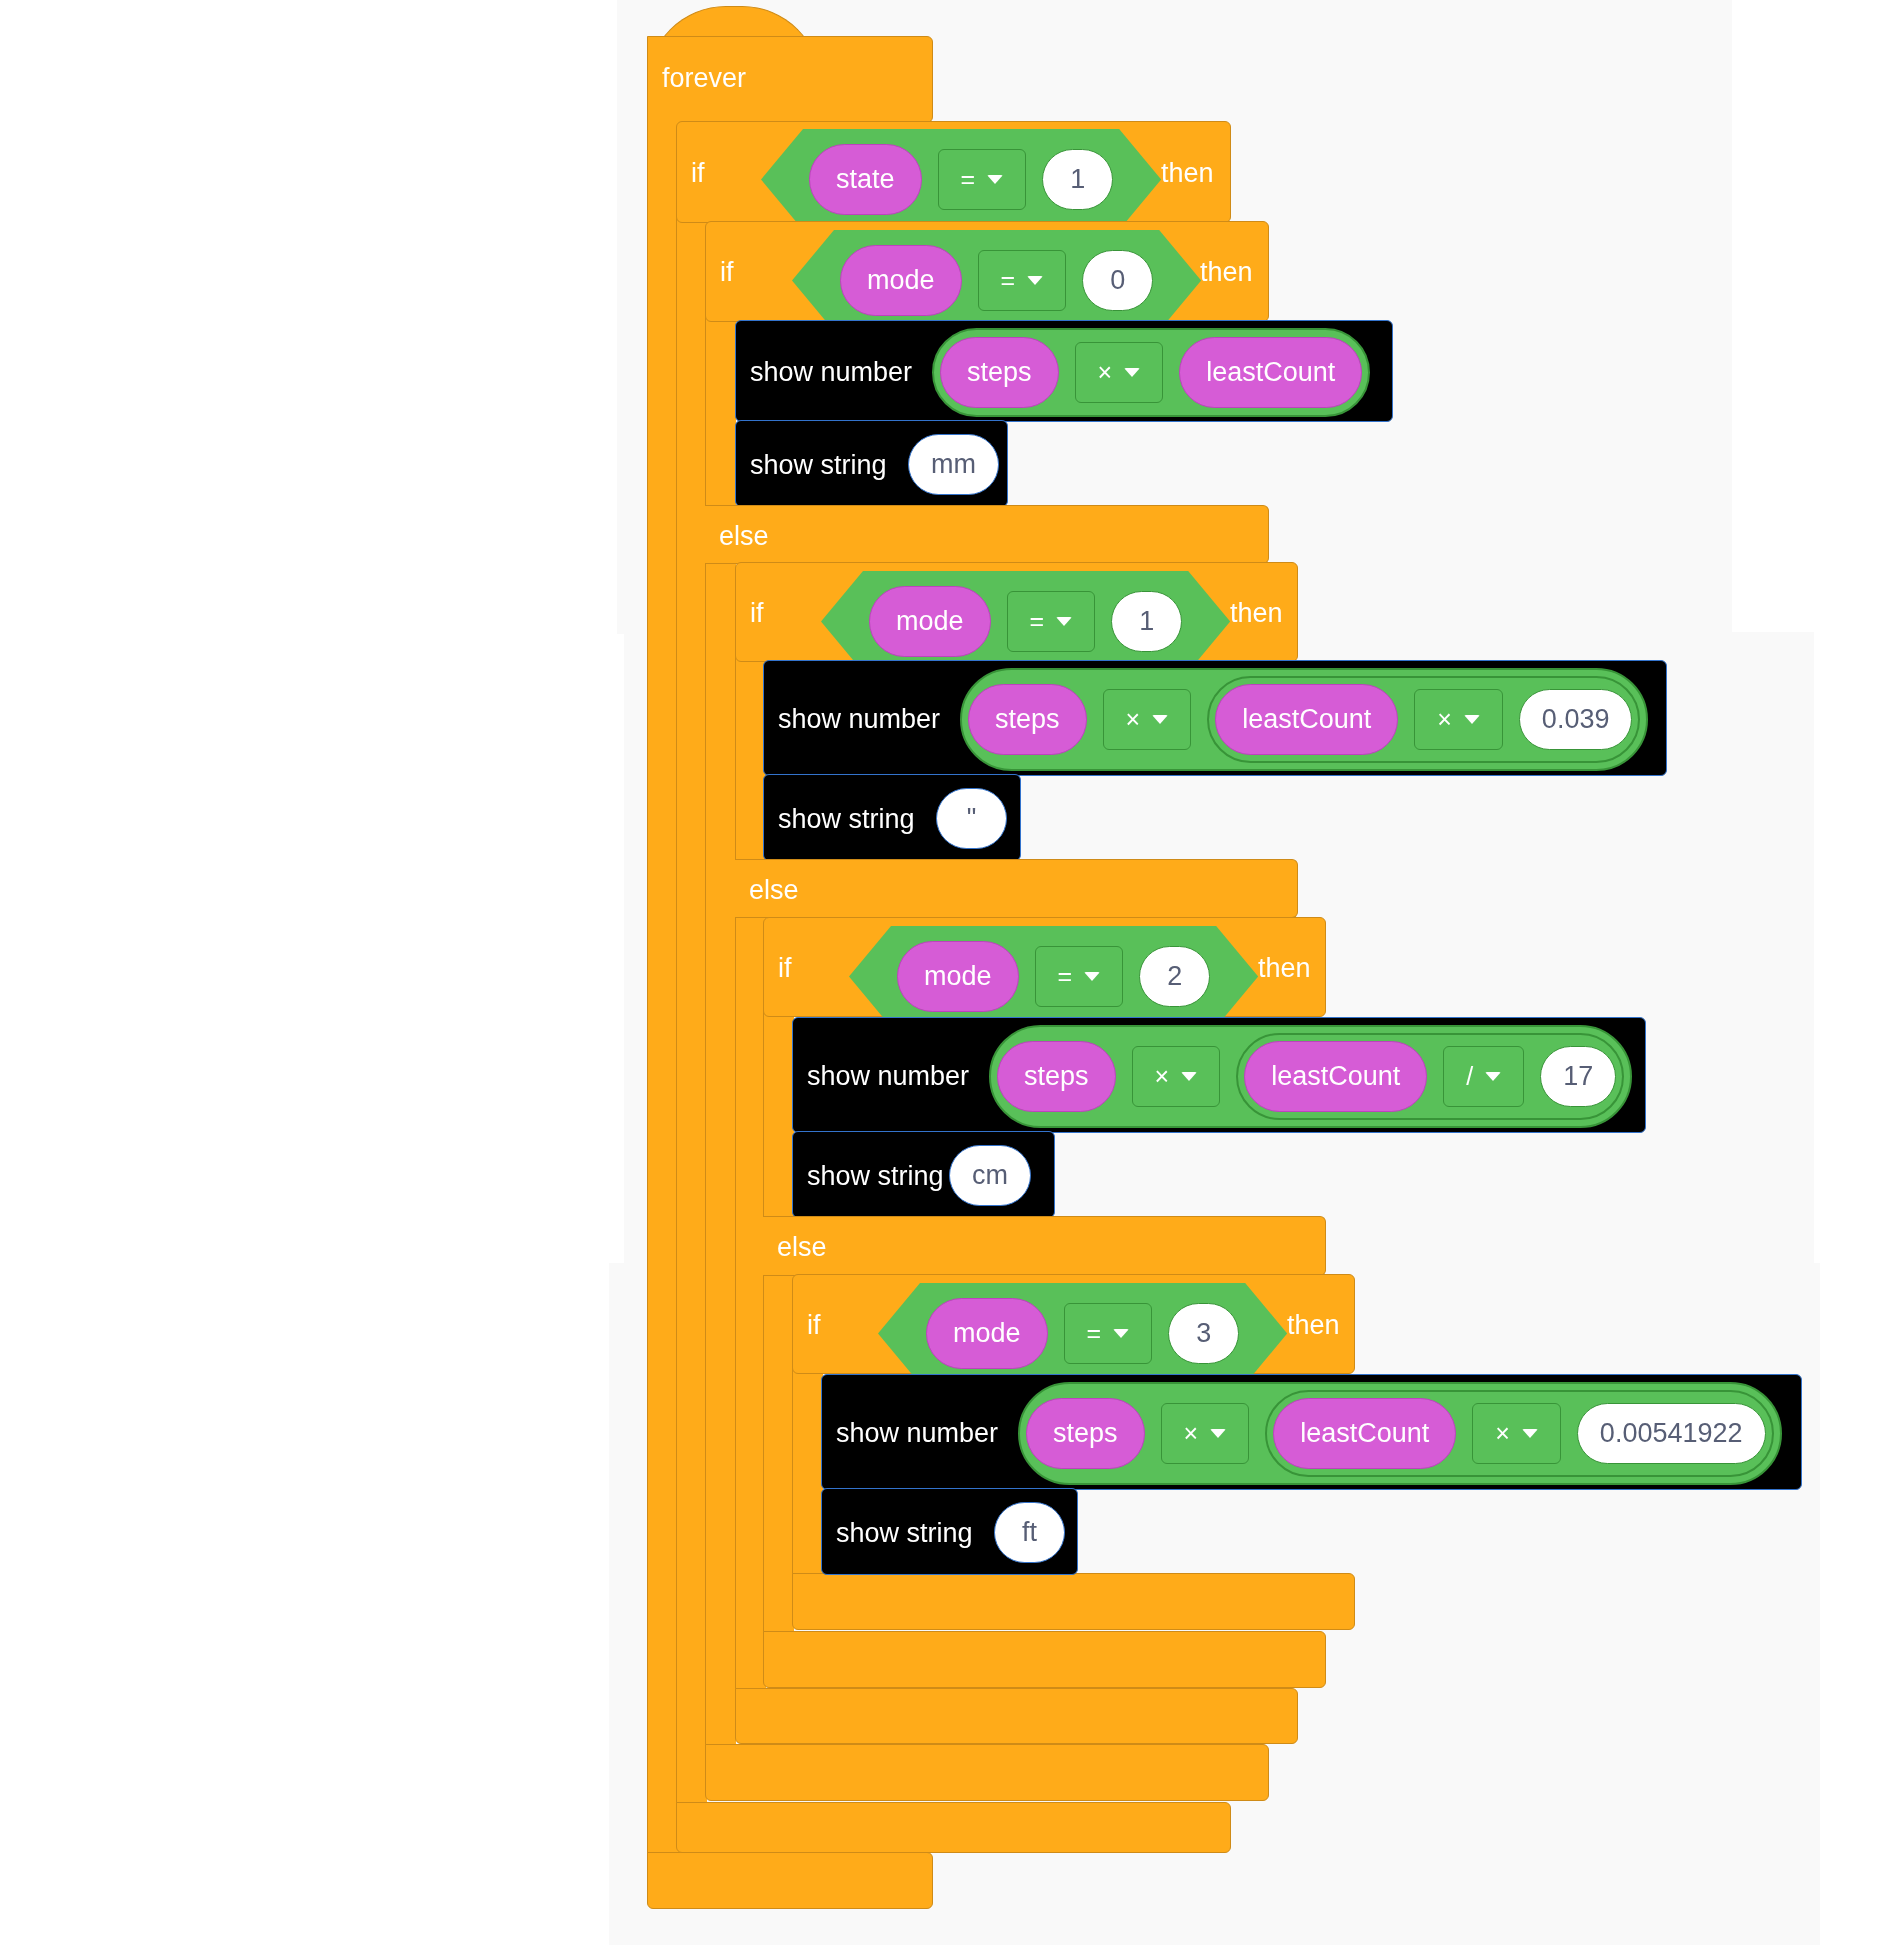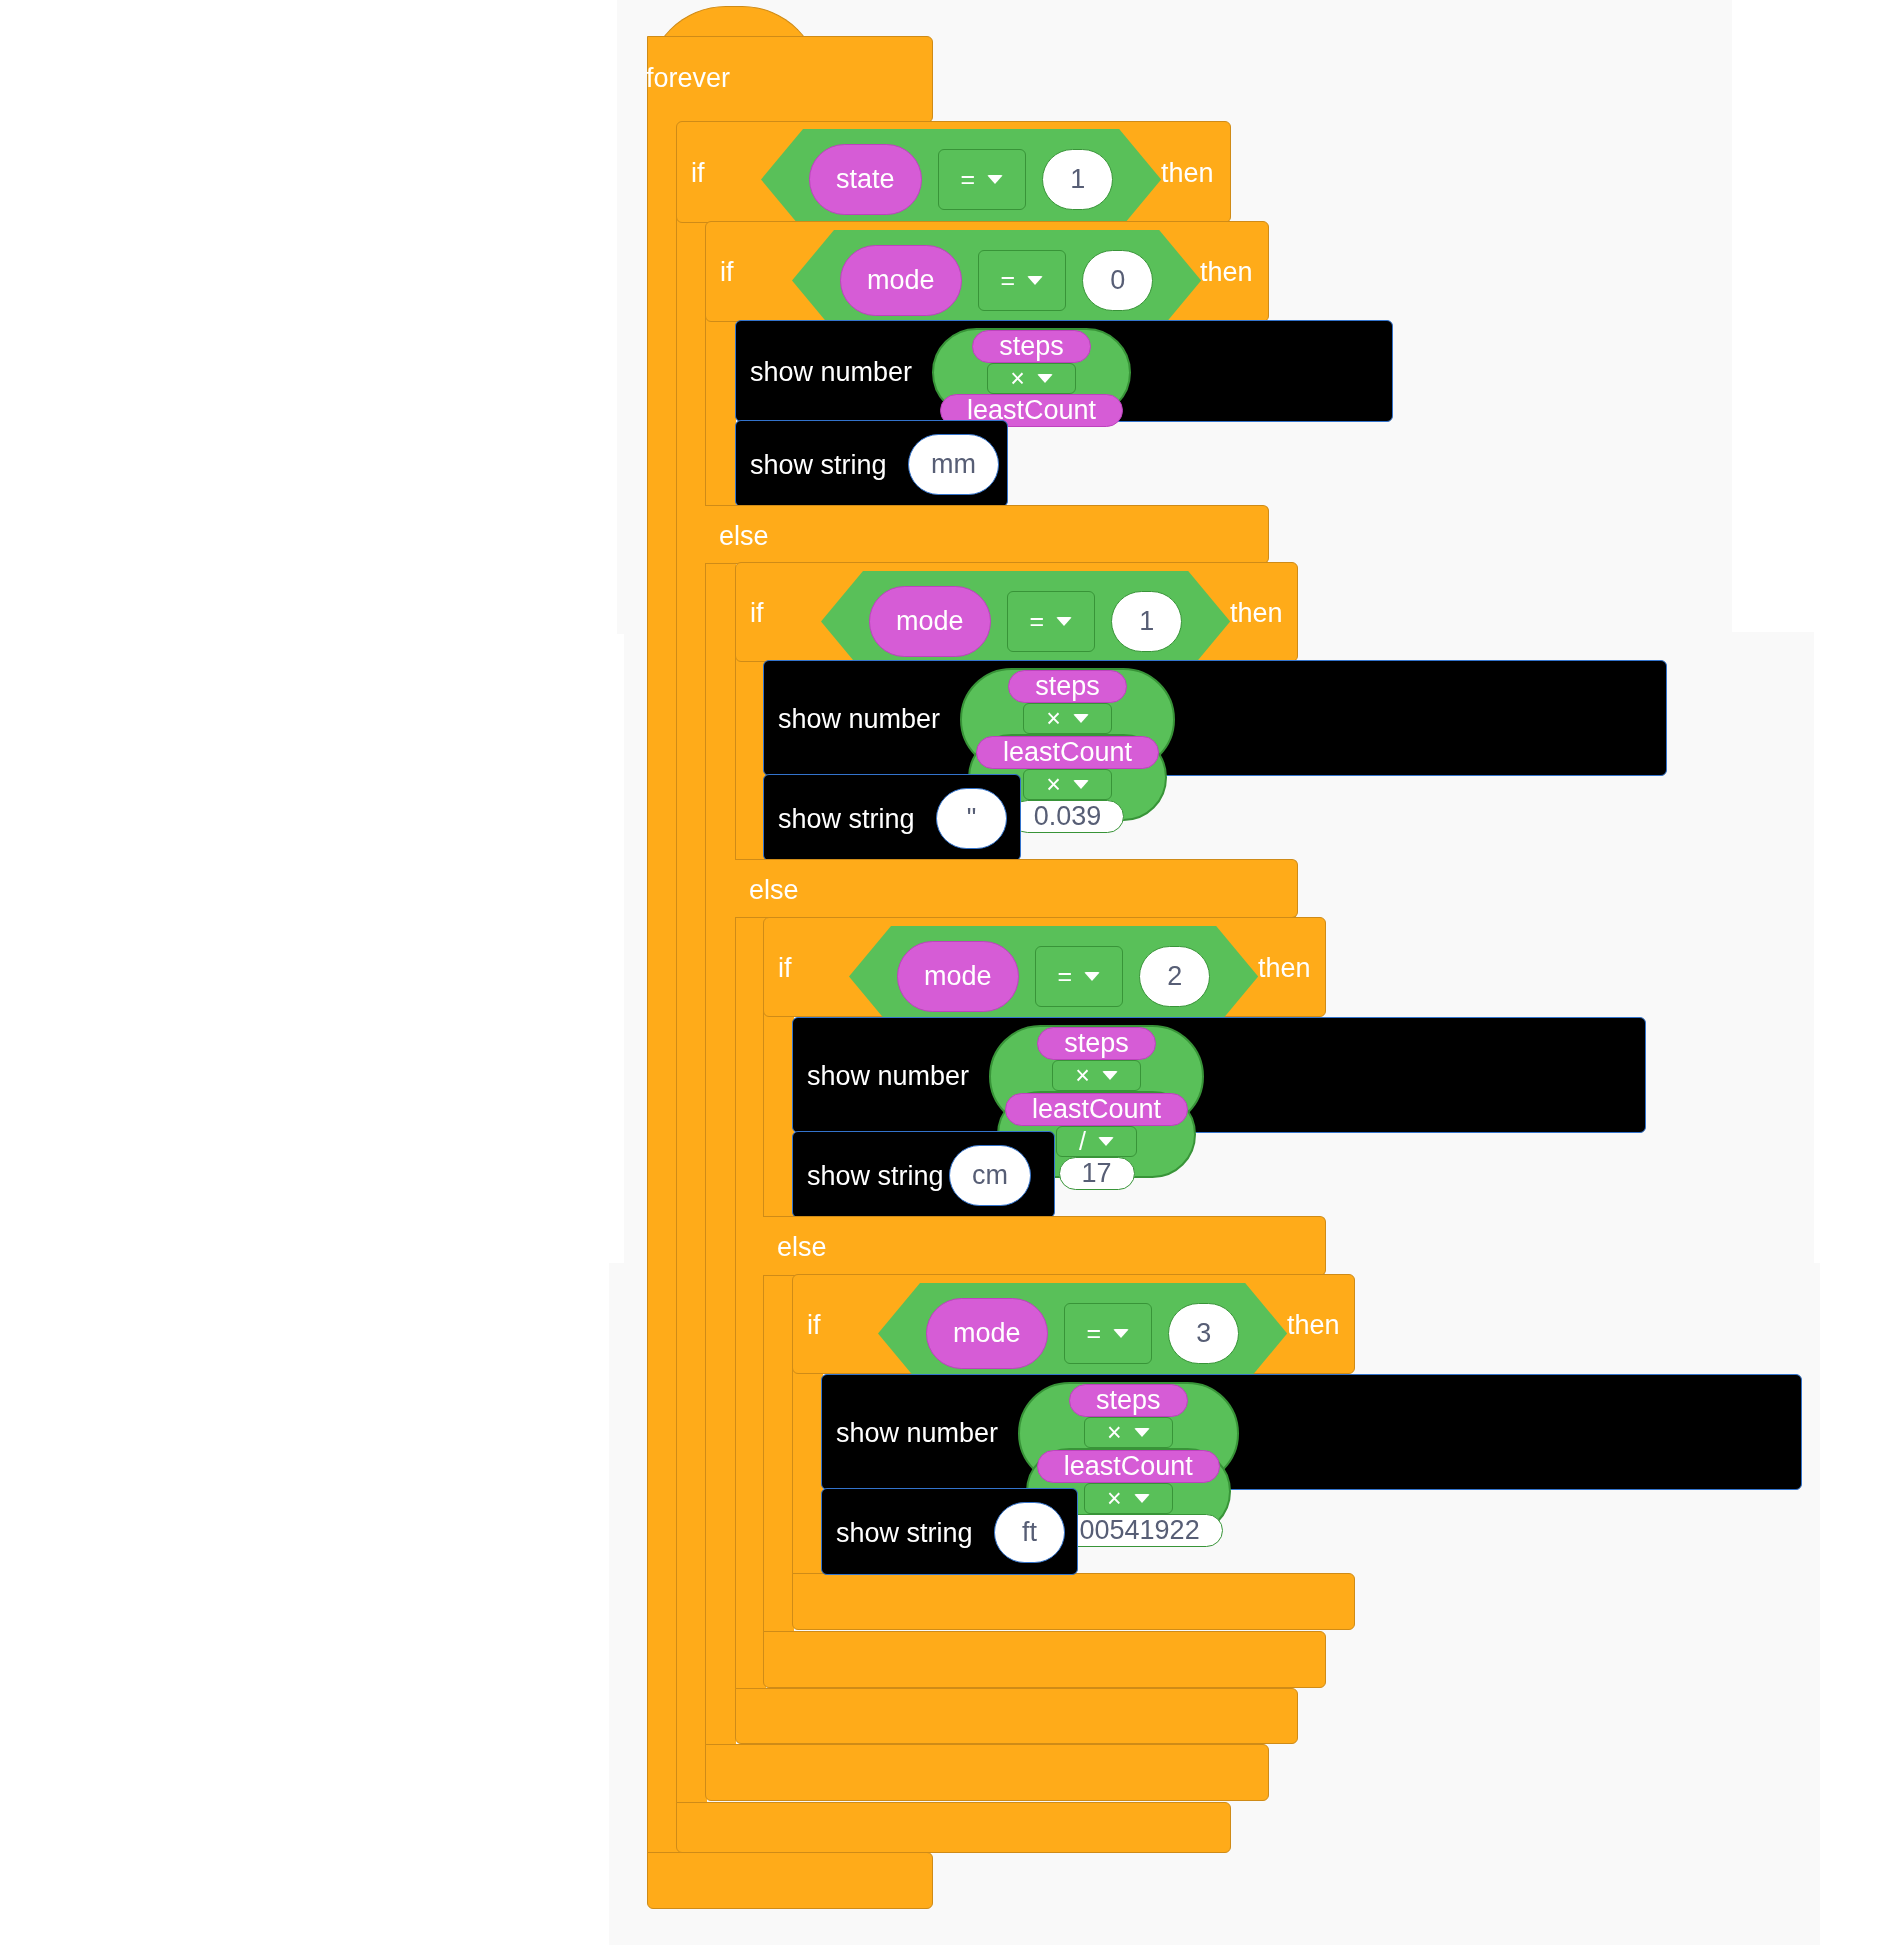--- a/index.html
+++ b/index.html
@@ -15,36 +15,36 @@
        clip-path:polygon(0 50%,42px 0,calc(100% - 42px) 0,100% 50%,calc(100% - 42px) 100%,42px 100%);
        padding:8px 48px;}
   .var{background:#d65cd6;border:1.5px solid #bd42bd;border-radius:40px;color:#fff;font-size:27px;
        height:71px;display:flex;align-items:center;justify-content:center;padding:0 26px;box-sizing:border-box;}
   .dd{background:#59c059;border:1.5px solid #389438;border-radius:6px;color:#fff;font-size:25px;
       height:61px;display:flex;align-items:center;justify-content:center;gap:12px;padding:0 22px;box-sizing:border-box;margin:0 16px;}
   .caret{width:0;height:0;border-left:8px solid transparent;border-right:8px solid transparent;border-top:9px solid #fff;border-radius:2px;}
   .num{background:#fff;border:1.5px solid #389438;border-radius:40px;color:#575e75;font-size:27px;
        height:61px;display:flex;align-items:center;justify-content:center;padding:0 22px;box-sizing:border-box;min-width:71px;}
   .numb{border-color:#3373cc;}
-  .op{background:#59c059;border:2px solid #389438;border-radius:59px;display:flex;align-items:center;padding:0 6px;height:101px;box-sizing:border-box;flex-direction:column;}
+  .op{background:#59c059;border:2px solid #389438;border-radius:59px;display:flex;align-items:center;padding:0 6px;height:101px;box-sizing:border-box;}
   .op2{height:87px;padding:0 6px;}
 </style>
 </head>
 <body>
 
 <div class="panel" style="left:617px;top:0;width:1115px;height:634px;"></div>
 <div class="panel" style="left:624px;top:632px;width:1190px;height:634px;"></div>
 <div class="panel" style="left:609px;top:1263px;width:1211px;height:682px;"></div>
 
 <div>
   <div class="blk ctl" style="left:647px;top:6px;width:174px;height:79px;border-radius:89px 89px 0 0;border-bottom:none;"></div>
   <div class="blk ctl" style="left:647px;top:36px;width:286px;height:87px;border-top-left-radius:0;"></div>
   <div class="blk" style="left:647px;top:109px;width:32px;height:1762px;background:#ffab19;border-left:1.5px solid #cf8b17;"></div>
   <div class="blk ctl" style="left:647px;top:1852px;width:286px;height:57px;border-top-left-radius:0;"></div>
-  <span class="lbl" style="left:646px;top:65px;">forever</span>
+  <span class="lbl" style="left:662px;top:65px;">forever</span>
 </div>
 
 <div class="blk" style="left:676px;top:198px;width:31px;height:1624px;background:#ffab19;border-left:1.5px solid #cf8b17;"></div>
 <div class="blk ctl" style="left:676px;top:1802px;width:555px;height:51px;border-top-left-radius:0;"></div>
 
 <div class="blk" style="left:705px;top:297px;width:31px;height:1465px;background:#ffab19;border-left:1.5px solid #cf8b17;"></div>
 <div class="blk ctl" style="left:705px;top:1744px;width:564px;height:57px;border-top-left-radius:0;"></div>
 
 <div class="blk" style="left:735px;top:634px;width:31px;height:1069px;background:#ffab19;border-left:1.5px solid #cf8b17;"></div>
 <div class="blk ctl" style="left:735px;top:1688px;width:563px;height:56px;border-top-left-radius:0;"></div>

